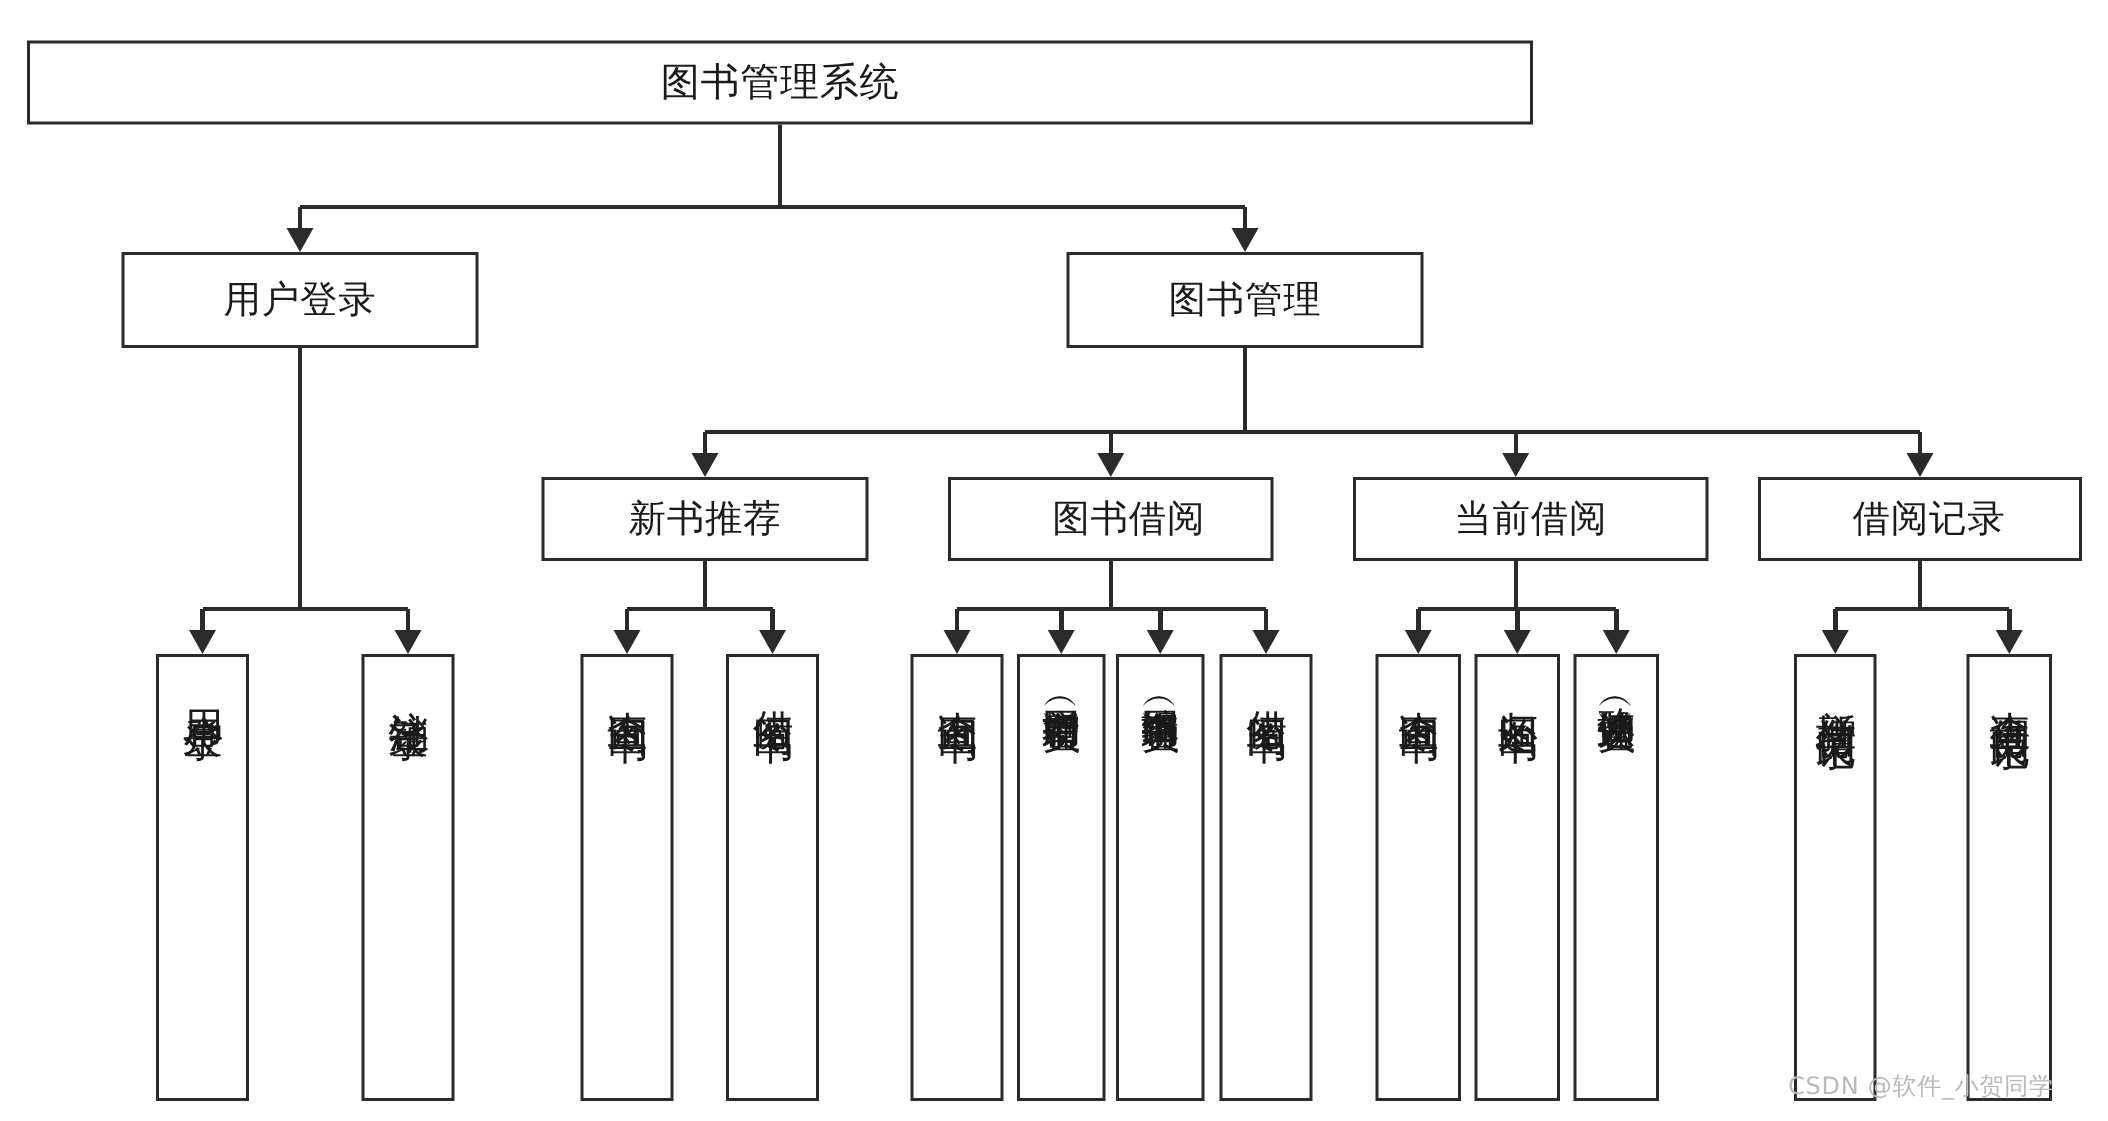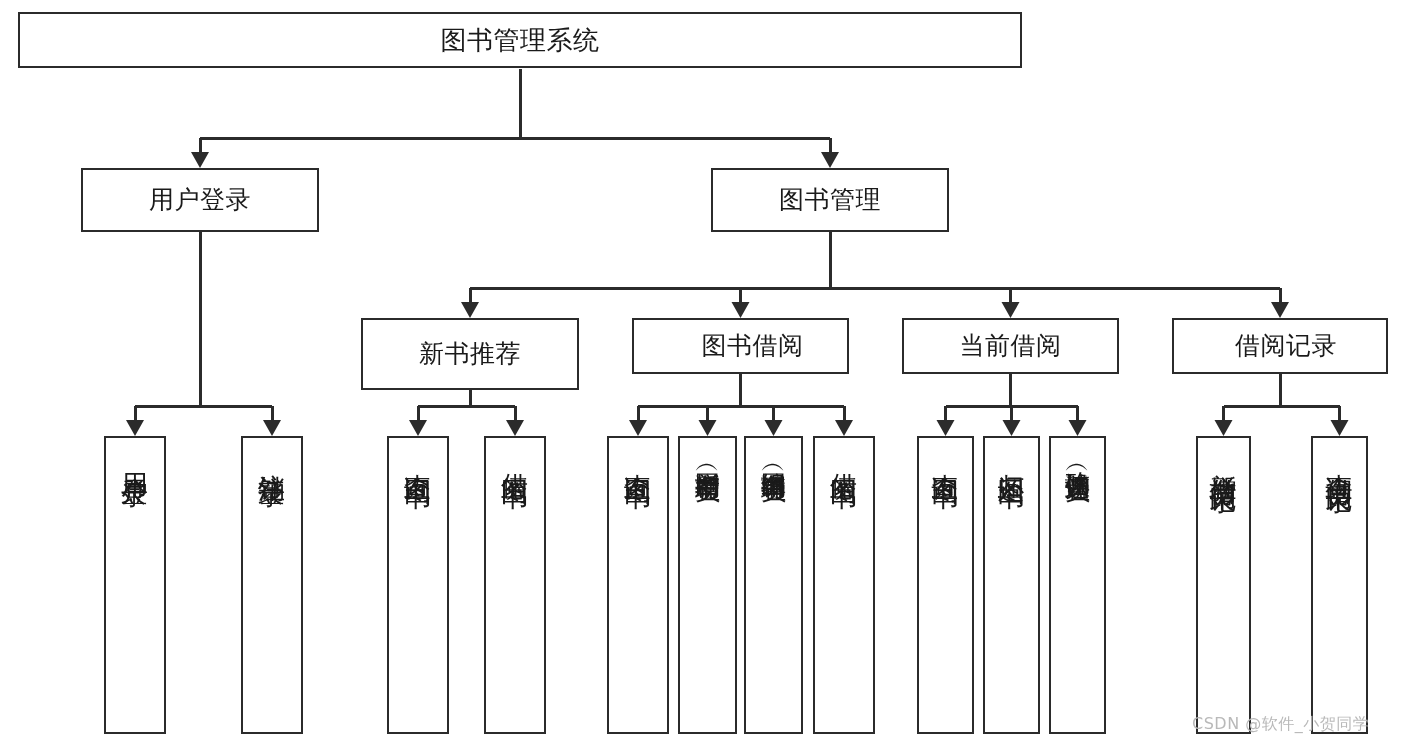--- a/index.html
+++ b/index.html
@@ -128,36 +128,36 @@
       <line x1="1077.5" y1="406" x2="1077.5" y2="423" stroke="#2b2b2b" stroke-width="3" shape-rendering="crispEdges"></line>
       <polygon points="1068.5,420 1086.5,420 1077.5,436" fill="#2b2b2b"></polygon>
       <line x1="1280" y1="374" x2="1280" y2="406" stroke="#2b2b2b" stroke-width="3" shape-rendering="crispEdges"></line>
       <line x1="1223.5" y1="406" x2="1339.5" y2="406" stroke="#2b2b2b" stroke-width="3" shape-rendering="crispEdges"></line>
       <line x1="1223.5" y1="406" x2="1223.5" y2="423" stroke="#2b2b2b" stroke-width="3" shape-rendering="crispEdges"></line>
       <polygon points="1214.5,420 1232.5,420 1223.5,436" fill="#2b2b2b"></polygon>
       <line x1="1339.5" y1="406" x2="1339.5" y2="423" stroke="#2b2b2b" stroke-width="3" shape-rendering="crispEdges"></line>
       <polygon points="1330.5,420 1348.5,420 1339.5,436" fill="#2b2b2b"></polygon>
     </svg>
   <div id="nodes">
-      <div class="node horiz root" style="left: 18px; top: 12px; width: 1004px; height: 56px;">
+      <div class="node horiz root" style="left: 18px; top: 27px; width: 1004px; height: 56px;">
         <span class="label">图书管理系统</span>
       </div>
       <div class="node horiz" style="left: 81px; top: 168px; width: 238px; height: 64px;">
         <span class="label">用户登录</span>
       </div>
       <div class="node horiz" style="left: 711px; top: 168px; width: 238px; height: 64px; align-items: center;">
         <span class="label">图书管理</span>
       </div>
-      <div class="node horiz" style="left: 361px; top: 318px; width: 218px; height: 72px;">
+      <div class="node horiz" style="left: 361px; top: 318px; width: 218px; height: 56px;">
         <span class="label">新书推荐</span>
       </div>
       <div class="node horiz" style="left: 632px; top: 318px; width: 217px; height: 56px; padding-left: 24px;">
         <span class="label">图书借阅</span>
       </div>
-      <div class="node horiz" style="left: 902px; top: 318px; width: 217px; height: 56px;">
+      <div class="node horiz" style="left: 902px; top: 318px; width: 237px; height: 56px;">
         <span class="label">当前借阅</span>
       </div>
       <div class="node horiz" style="left: 1172px; top: 318px; width: 216px; height: 56px; padding-left: 12px;">
         <span class="label">借阅记录</span>
       </div>
       <div class="node vert" style="left: 104px; top: 436px; width: 62px; height: 298px;">
         <span class="label">用户登录</span>
       </div>
       <div class="node vert" style="left: 241px; top: 436px; width: 62px; height: 298px;">
         <span class="label">注销登录</span>

